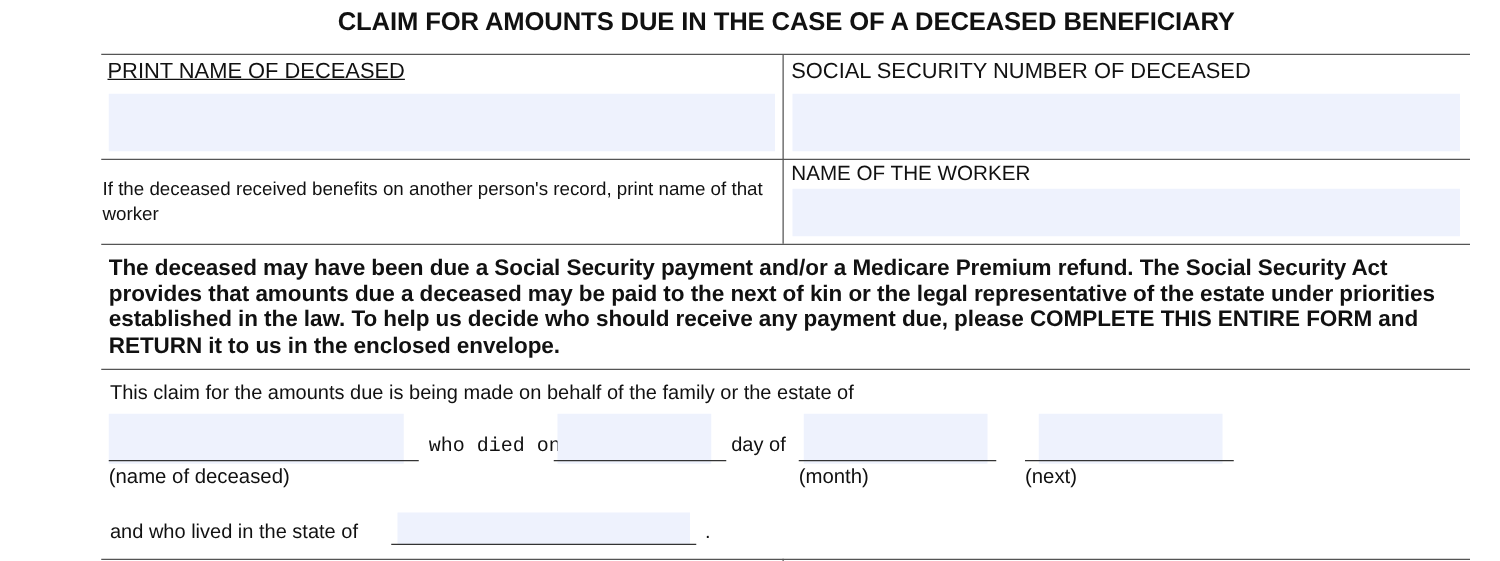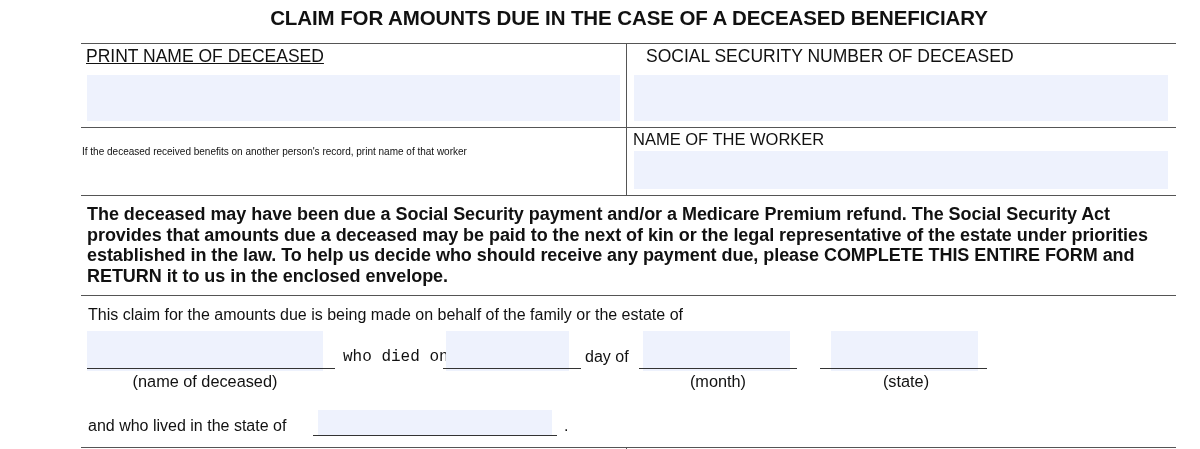--- a/index.html
+++ b/index.html
@@ -36,21 +36,21 @@
       position: absolute;
       left: 626px;
       width: 0;
       border-left: 1.5px solid #555555;
     }
     .label {
       font-size: 17.5px;
       white-space: nowrap;
     }
     .small {
-      font-size: 10px;
+      font-size: 15px;
       line-height: 20px;
     }
     .field {
       position: absolute;
       background: #eef2fd;
       border: none;
       outline: none;
       padding: 0 6px;
       font-family: "Liberation Sans", sans-serif;
       font-size: 16px;
@@ -70,41 +70,41 @@
       font-size: 16px;
       white-space: nowrap;
     }
     .uline {
       position: absolute;
       height: 0;
       border-top: 1.3px solid #333;
     }
     .caption {
       font-size: 16.3px;
-      text-align: center;
+      text-align: left;
       white-space: nowrap;
     }
   </style>
 </head>
 <body>
 
 <div class="abs title">CLAIM FOR AMOUNTS DUE IN THE CASE OF A DECEASED BENEFICIARY</div>
 
 <div class="hline" style="top:43px;"></div>
 <div class="hline" style="top:127px;"></div>
 <div class="hline" style="top:195px;"></div>
 <div class="hline" style="top:295px;"></div>
 <div class="hline" style="top:447px;"></div>
 <div class="vline" style="top:44px; height:151px;"></div>
 <div class="vline" style="top:447px; height:3px;"></div>
 
 <div class="abs label" style="left:86px; top:46px;text-decoration:underline;">PRINT NAME OF DECEASED</div>
 <input class="field" style="left: 87px; top: 75px; width: 533px; height: 46px;" value="">
 
-<div class="abs label" style="left:646px; top:46px;">SOCIAL SECURITY NUMBER OF DECEASED</div>
+<div class="abs label" style="left:633px; top:46px;">SOCIAL SECURITY NUMBER OF DECEASED</div>
 <input class="field" style="left: 634px; top: 75px; width: 534px; height: 46px;" value="">
 
 <div class="abs small" style="left:82px; top:142px; width:530px;">If the deceased received benefits on another person's record, print name of that worker</div>
 
 <div class="abs label" style="left:633px; top:130px; font-size:16.5px;">NAME OF THE WORKER</div>
 <input class="field" style="left: 634px; top: 151px; width: 534px; height: 38px;" value="">
 
 <div class="abs notice">The deceased may have been due a Social Security payment and/or a Medicare Premium refund. The Social Security Act provides that amounts due a deceased may be paid to the next of kin or the legal representative of the estate under priorities established in the law. To help us decide who should receive any payment due, please COMPLETE THIS ENTIRE FORM and RETURN it to us in the enclosed envelope.</div>
 
 <div class="abs body-text" style="left:88px; top:306px;">This claim for the amounts due is being made on behalf of the family or the estate of</div>
@@ -119,18 +119,18 @@
 <div class="uline" style="left:443px; top:368px; width:138px;"></div>
 
 <div class="abs body-text" style="left:585px; top:348px;">day of</div>
 
 <input class="field" style="left: 643px; top: 331px; width: 147px; height: 40px;" value="">
 <div class="uline" style="left:639px; top:368px; width:158px;"></div>
 <div class="abs caption" style="left:639px; top:372px; width:158px;">(month)</div>
 
 <input class="field" style="left: 831px; top: 331px; width: 147px; height: 40px;" value="">
 <div class="uline" style="left:820px; top:368px; width:167px;"></div>
-<div class="abs caption" style="left:820px; top:372px; width:172px;">(state)</div>
+<div class="abs caption" style="left:820px; top:372px; width:172px;">(next)</div>
 
 <div class="abs body-text" style="left:88px; top:417px;">and who lived in the state of</div>
 <input class="field" style="left: 318px; top: 410px; width: 234px; height: 26px;" value="">
 <div class="uline" style="left:313px; top:435px; width:244px;"></div>
 <div class="abs body-text" style="left:564px; top:417px;">.</div>
 
 </body></html>

